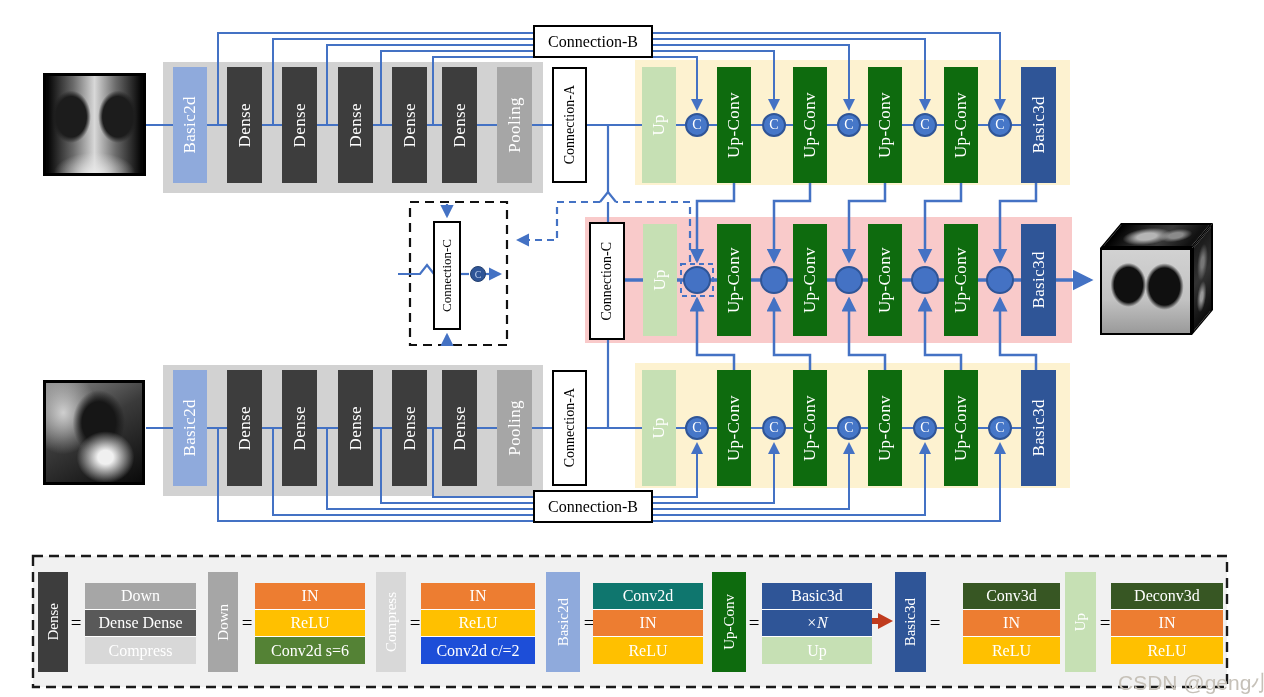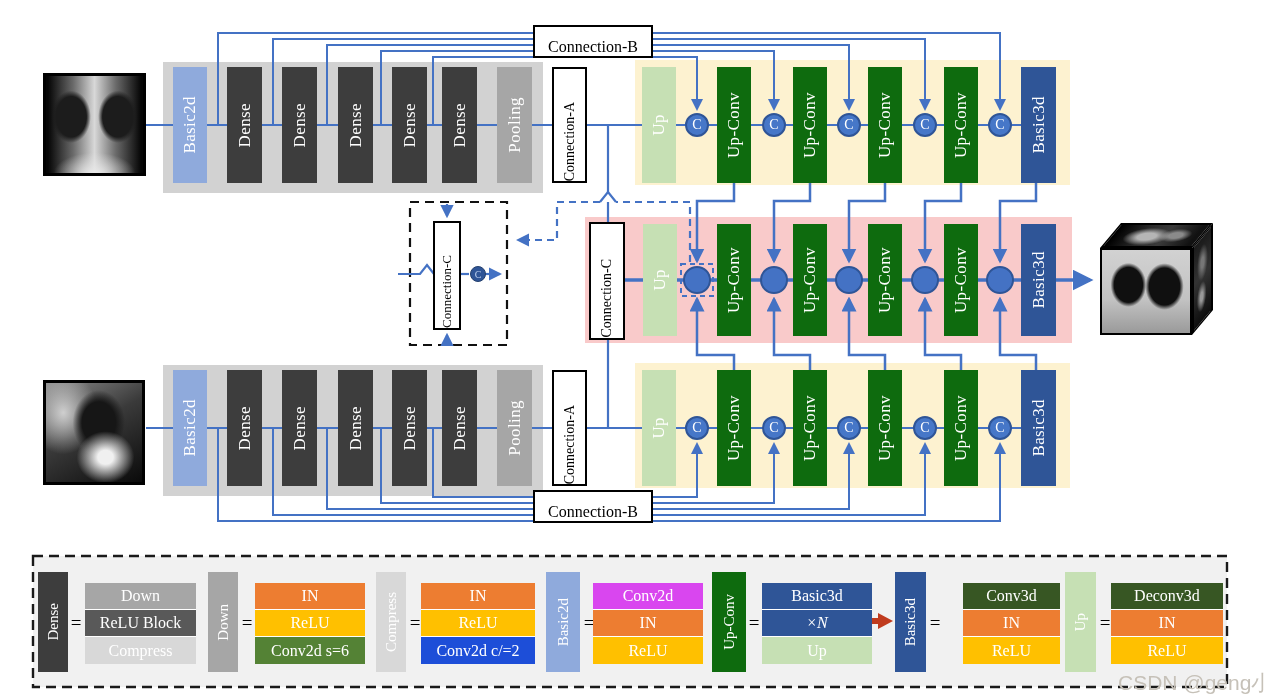--- a/index.html
+++ b/index.html
@@ -4,21 +4,21 @@
 <style>
   html,body{margin:0;padding:0;background:#fff}
   #stage{position:relative;width:1264px;height:697px;background:#fff;overflow:hidden;
          font-family:"Liberation Serif",serif}
   .panel{position:absolute;z-index:1}
   svg.lines{position:absolute;left:0;top:0;z-index:5}
   .blk{position:absolute;z-index:10;display:flex;align-items:center;justify-content:center;color:#fff}
   .blk .vt,.cbox .vt{writing-mode:vertical-rl;transform:rotate(180deg);white-space:nowrap}
   .blk .vt{font-size:17px;letter-spacing:.4px}
   .cbox{position:absolute;z-index:10;background:#fff;border:2px solid #000;box-sizing:border-box;
-        display:flex;align-items:flex-end;justify-content:center;color:#000}
+        display:flex;align-items:center;justify-content:center;color:#000}
   .cbox .vt{font-size:14px}
   .cbox.h{font-size:16px}
   .circ{position:absolute;z-index:11;border-radius:50%;background:#4677c8;border:2px solid #2f5597;
         box-sizing:border-box;color:#fff;display:flex;align-items:center;justify-content:center;
         font-size:14px}
   .circ.small{font-size:10px;background:#2f5597;border:1.5px solid #24406e;color:#bdd0ef}
   .ximg{position:absolute;z-index:10;border:3px solid #000;box-sizing:border-box}
   .cube{position:absolute;z-index:10;border:2px solid #000;box-sizing:border-box}
   
   .lgblk{position:absolute;z-index:10;top:572px;height:100px;width:30px;display:flex;
@@ -298,21 +298,21 @@
        radial-gradient(ellipse 26% 34% at 30% 42%, #101010 62%, rgba(16,16,16,0) 78%),
        radial-gradient(ellipse 28% 36% at 71% 44%, #101010 62%, rgba(16,16,16,0) 78%),
        linear-gradient(180deg, #d2d2d2 0%, #c2c2c2 60%, #9a9a9a 100%)"></div>
 
   <div class="lgblk" style="left:38px;background:#3d3d3d">
       <span class="vt">Dense</span>
     </div>
   <div class="lgeq" style="left:69px">=</div>
   <div class="lgstack" style="left:85px;width:111px">
     <div class="lgrow" style="background:#a6a6a6">Down</div>
-    <div class="lgrow" style="background:#595959">ReLU Block</div>
+    <div class="lgrow" style="background:#595959">Dense Dense</div>
     <div class="lgrow" style="background:#d8d8d8">Compress</div>
   </div>
 
   <div class="lgblk" style="left:208px;background:#a6a6a6">
       <span class="vt">Down</span>
     </div>
   <div class="lgeq" style="left:240px">=</div>
   <div class="lgstack" style="left:255px;width:110px">
     <div class="lgrow" style="background:#ed7d31">IN</div>
     <div class="lgrow" style="background:#ffc000">ReLU</div>
@@ -327,21 +327,21 @@
     <div class="lgrow" style="background:#ed7d31">IN</div>
     <div class="lgrow" style="background:#ffc000">ReLU</div>
     <div class="lgrow" style="background:#1d4ed8">Conv2d c/=2</div>
   </div>
 
   <div class="lgblk" style="left:546px;width:34px;background:#8faadc">
       <span class="vt">Basic2d</span>
     </div>
   <div class="lgeq" style="left:582px">=</div>
   <div class="lgstack" style="left:593px;width:110px">
-    <div class="lgrow" style="background:#d946ef">Conv2d</div>
+    <div class="lgrow" style="background:#0f766e">Conv2d</div>
     <div class="lgrow" style="background:#ed7d31">IN</div>
     <div class="lgrow" style="background:#ffc000">ReLU</div>
   </div>
 
   <div class="lgblk" style="left:712px;width:34px;background:#0e6b0e">
       <span class="vt">Up-Conv</span>
     </div>
   <div class="lgeq" style="left:747px">=</div>
   <div class="lgstack" style="left:762px;width:110px">
     <div class="lgrow" style="background:#2f5597">Basic3d</div>

